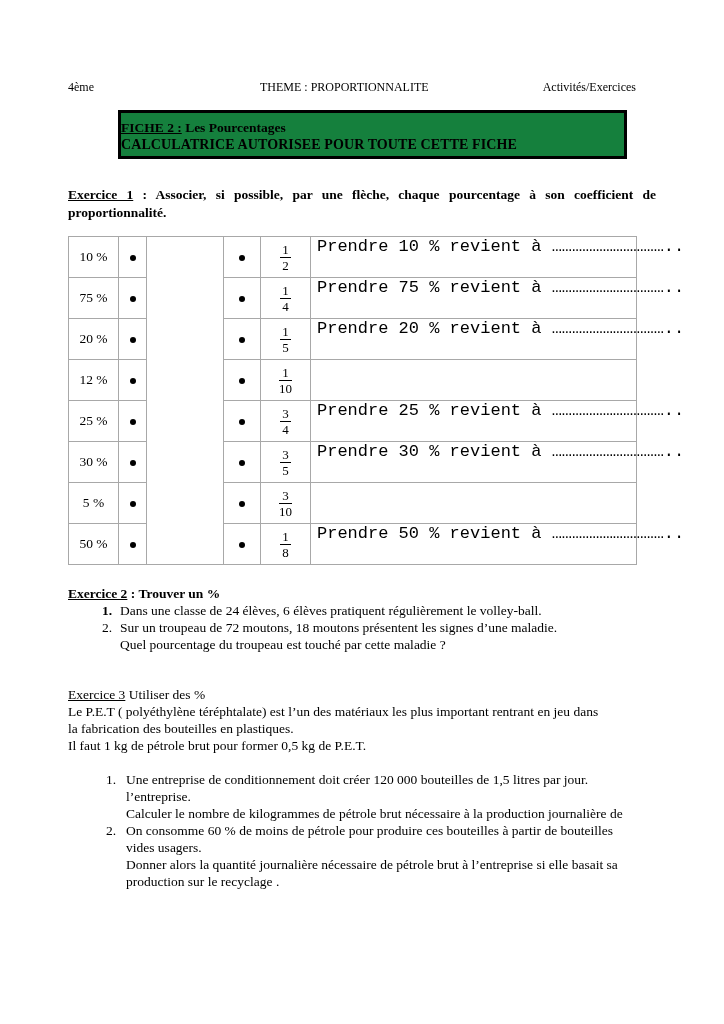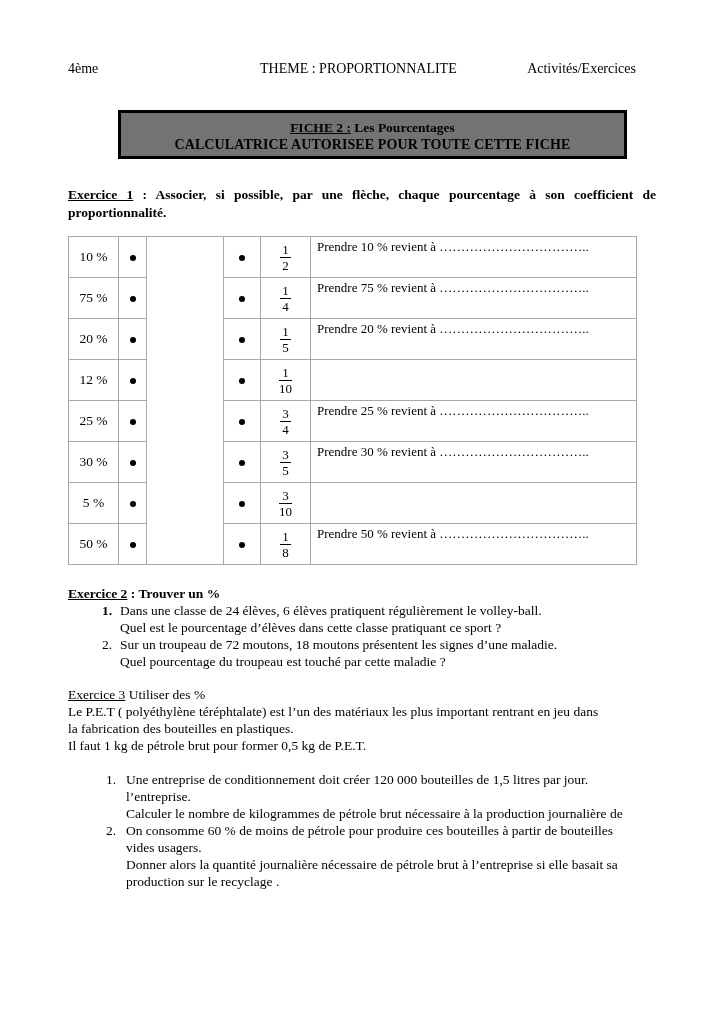--- a/index.html
+++ b/index.html
@@ -20,41 +20,40 @@
     left: 0; top: 0;
     width: 724px;
     height: 1024px;
     background: #ffffff;
   }
 
   
   .runhead {
     position: absolute;
     left: 68px;
-    top: 60px;
+    top: 78px;
     width: 568px;
     height: 18px;
-    font-size: 14px;
+    font-size: 12px;
     line-height: 18px;
   }
   .runhead .rh-left   { position: absolute; left: 0;     top: 0; }
   .runhead .rh-center { position: absolute; left: 192px; top: 0; }
   .runhead .rh-right  { position: absolute; right: 0;    top: 0; }
 
   
   .titlebox {
     position: absolute;
     left: 118px;
     top: 110px;
     width: 509px;
     height: 49px;
     border: 3px solid #000000;
-    background: #737373;
+    background: #15803d;
     box-sizing: border-box;
-    text-align: center;
     font-weight: bold;
     font-size: 13.5px;
   }
   .titlebox .line1 {
     margin-top: 6px;
     line-height: 17px;
   }
   .titlebox .line2 {
     line-height: 17px;
     font-size: 14px;
@@ -119,21 +118,21 @@
   .frac .num {
     display: block;
     padding: 0 2px 1px 2px;
     border-bottom: 1px solid #000000;
   }
   .frac .den {
     display: block;
     padding-top: 1px;
   }
 
-  .celltext { font-size: 13px; line-height: 16px; white-space: nowrap; }
+  .celltext { font-size: 17px; line-height: 16px; white-space: nowrap; font-family: Liberation Mono, monospace; }
 
   
   .ex2 {
     position: absolute;
     left: 68px;
     top: 585px;
     width: 600px;
     font-size: 13.5px;
     line-height: 17px;
   }
@@ -298,21 +297,20 @@
   </table>
 
   <div class="ex2">
     <div class="head">
       <span class="lbl">Exercice 2</span><span> :   </span><span>Trouver un %</span>
     </div>
     <ul class="olist">
       <li>
         <span class="marker bold">1.</span>
         <span class="l">Dans une classe de 24 élèves, 6 élèves pratiquent régulièrement le volley-ball.</span>
-        <span class="l">Quel est le pourcentage d’élèves dans cette classe pratiquant ce sport ?</span>
       </li>
       <li>
         <span class="marker">2.</span>
         <span class="l">Sur un troupeau de 72 moutons, 18 moutons présentent les signes d’une maladie.</span>
         <span class="l">Quel pourcentage du troupeau est touché par cette maladie ?</span>
       </li>
     </ul>
   </div>
 
   <div class="ex3">

